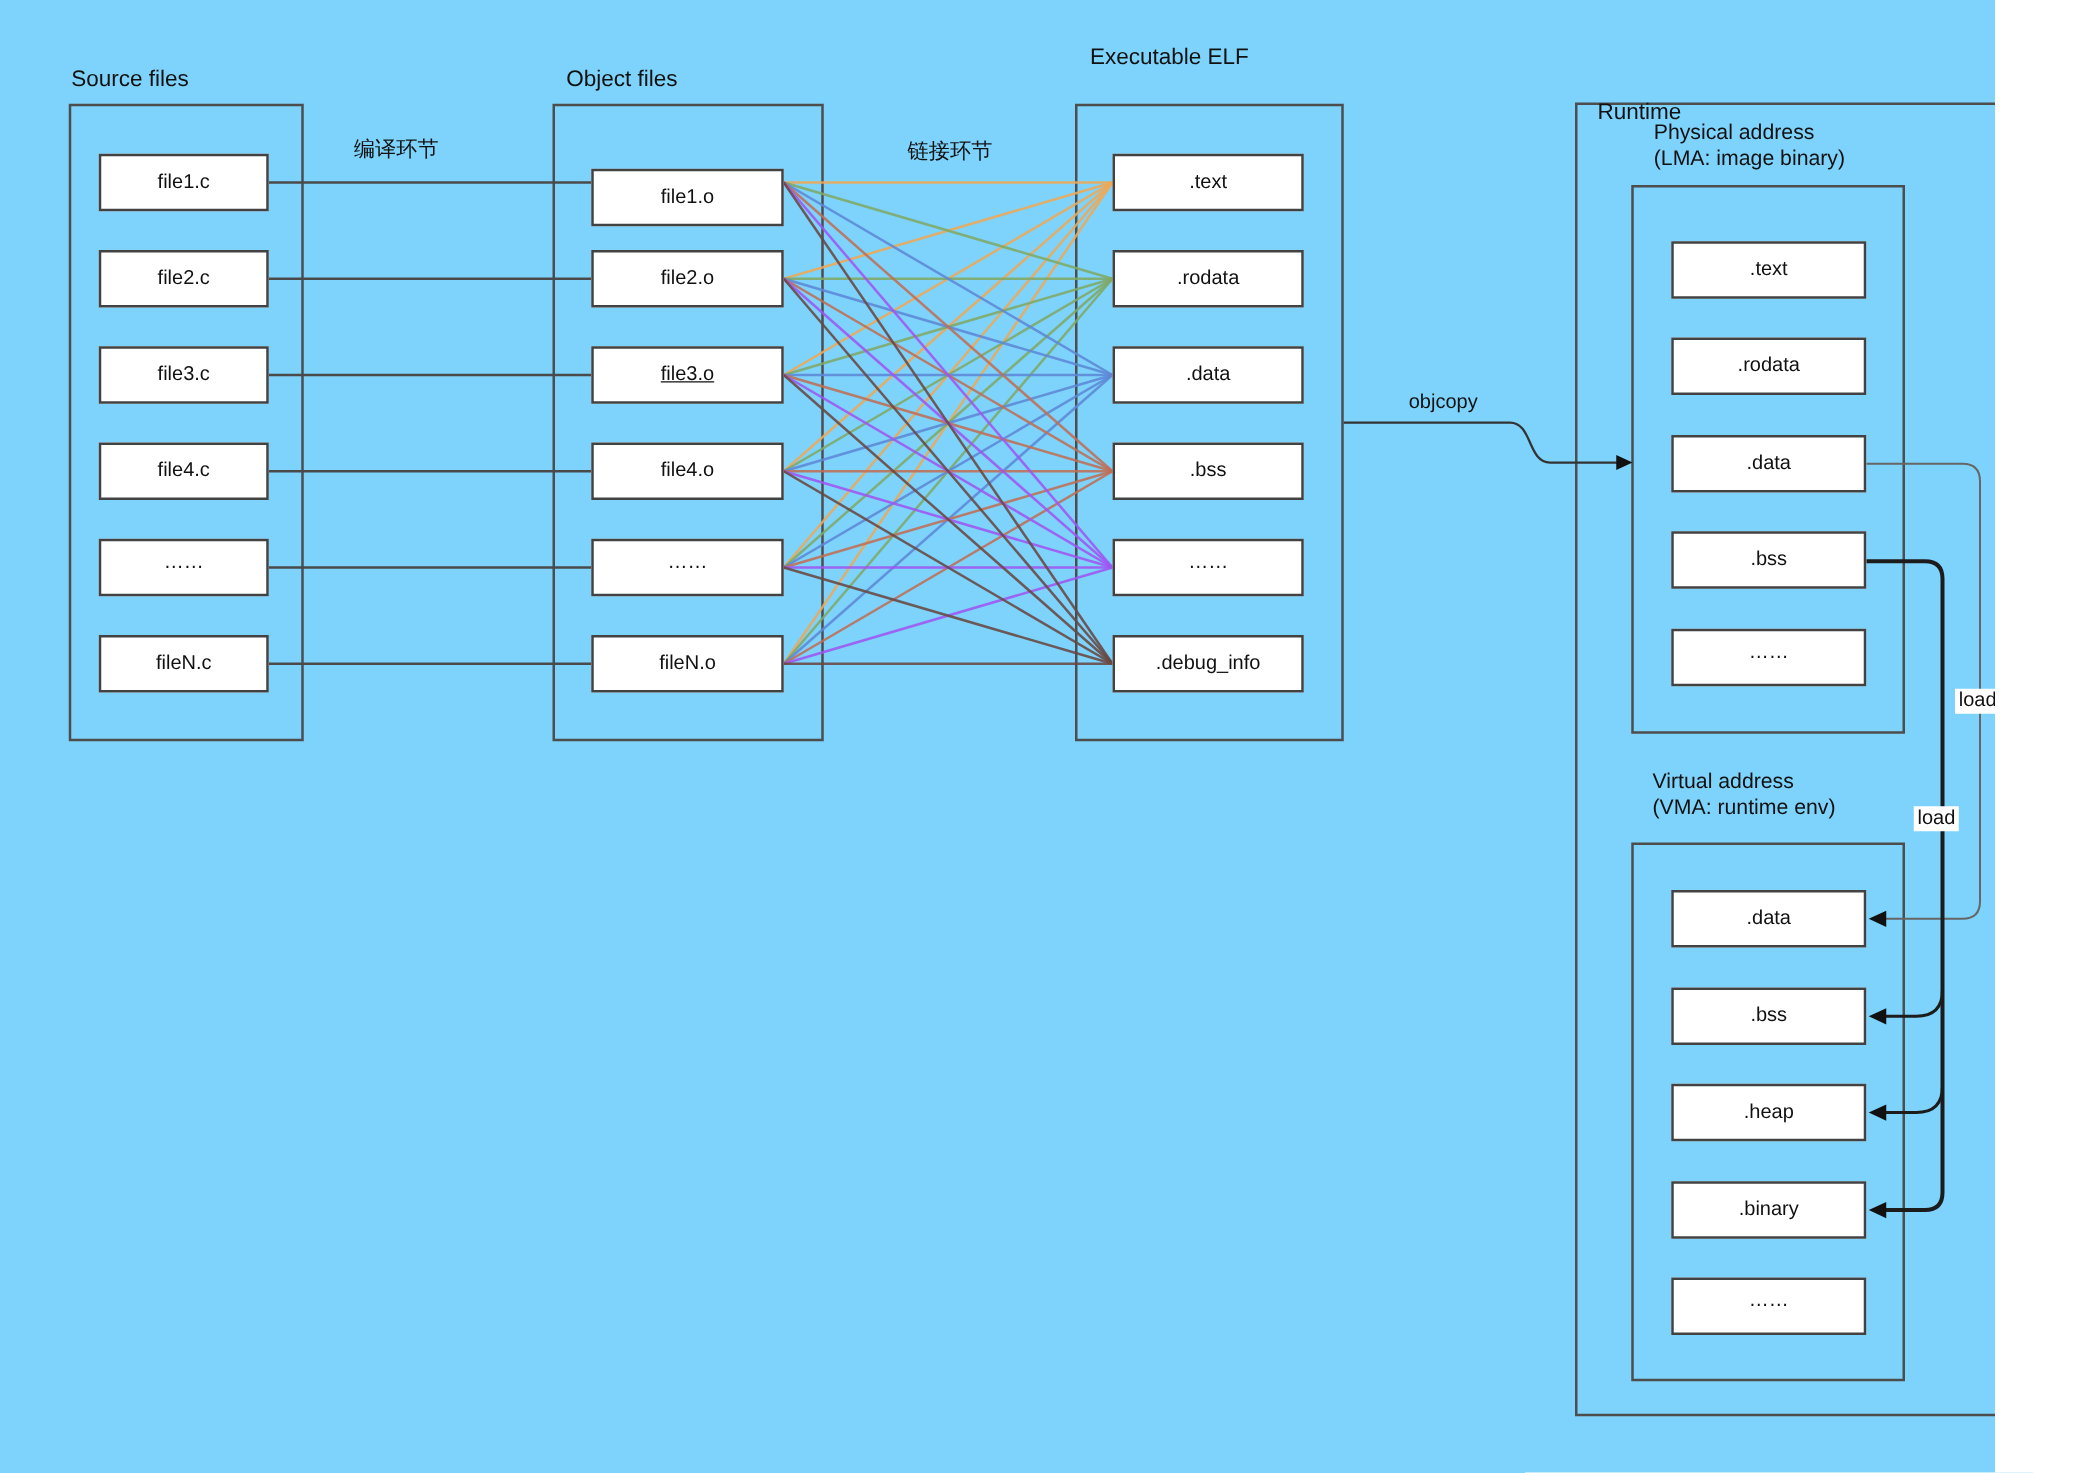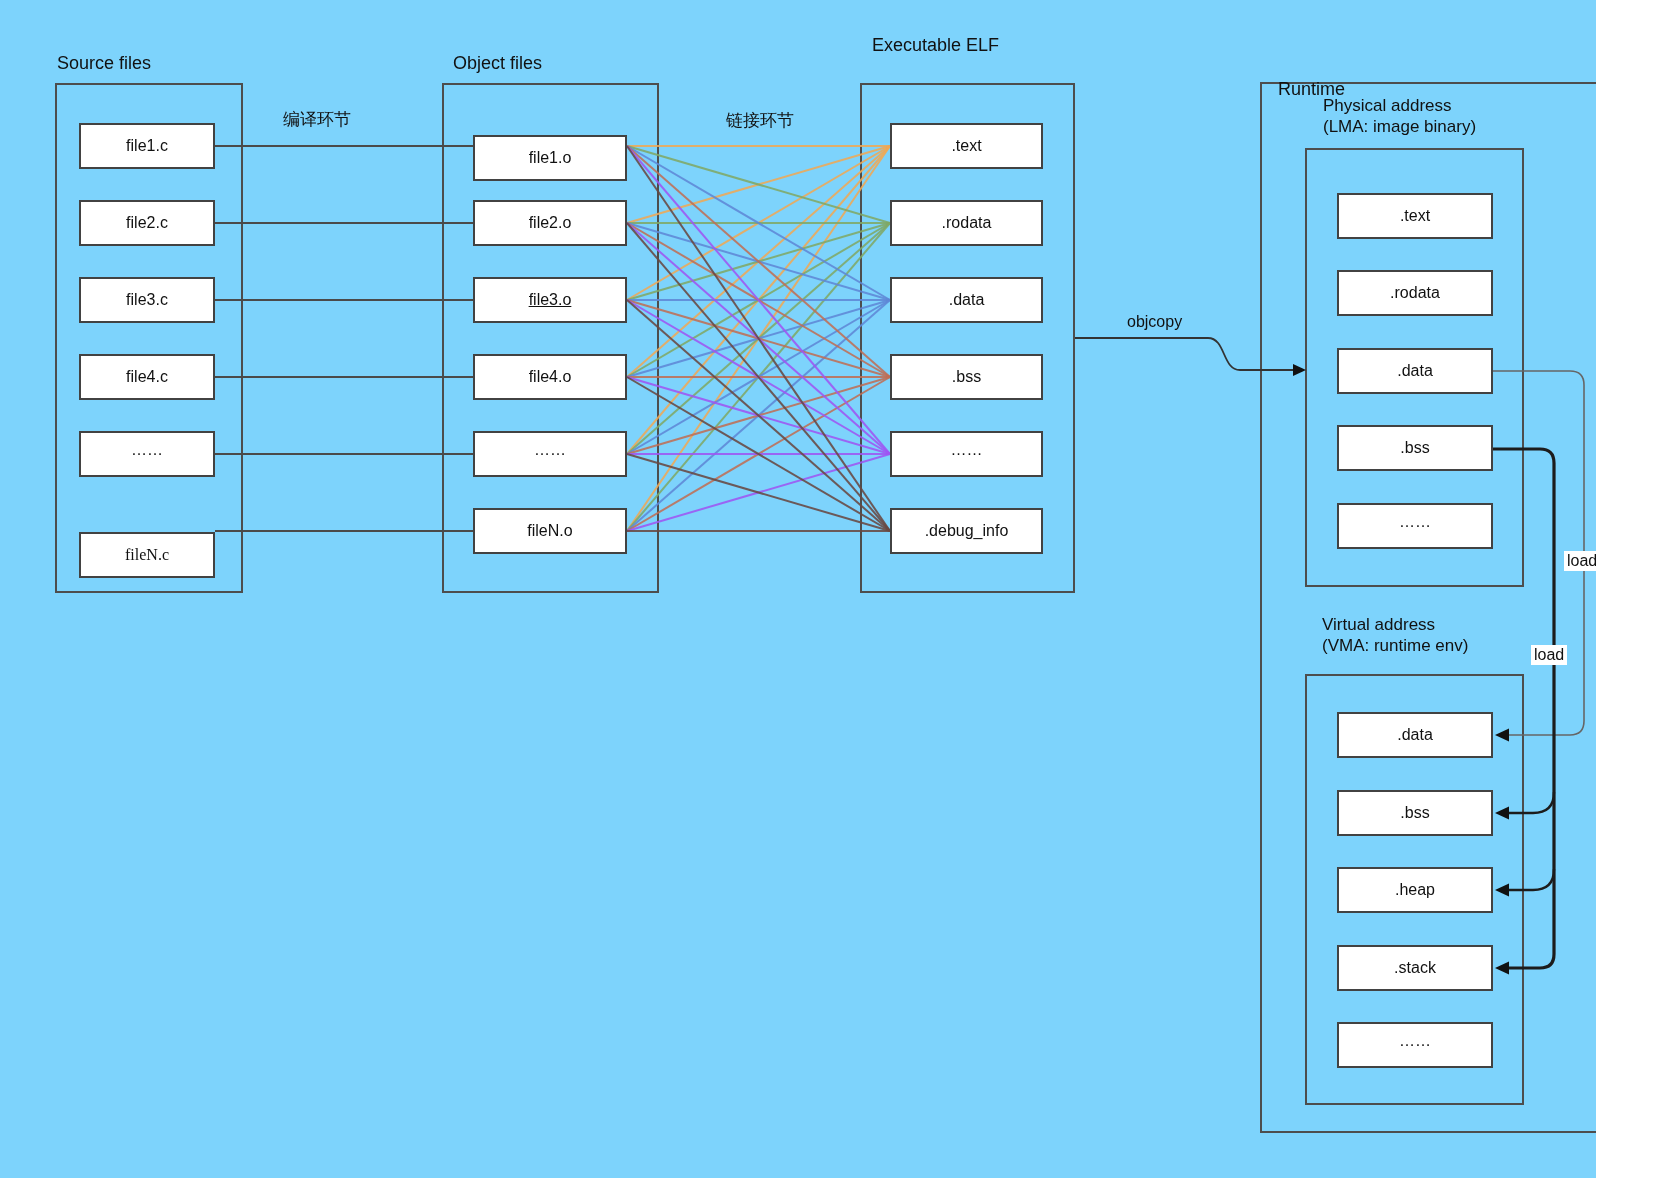--- a/index.html
+++ b/index.html
@@ -118,21 +118,21 @@
     </div>
   <div class="box" style="left:79px;top:277px;width:136px;">
       <span>file3.c</span>
     </div>
   <div class="box" style="left:79px;top:354px;width:136px;">
       <span>file4.c</span>
     </div>
   <div class="box" style="left:79px;top:431px;width:136px;">
       <span class="dots-raise">……</span>
     </div>
-  <div class="box" style="left:79px;top:532px;width:136px;font-family:Liberation Serif, serif;">
+  <div class="box" style="left:79px;top:508px;width:136px;">
       <span>fileN.c</span>
     </div>
 
   <div class="box" style="left:473px;top:123px;width:154px;margin-top:12px;">
       <span>file1.o</span>
     </div>
   <div class="box" style="left:473px;top:200px;width:154px;">
       <span>file2.o</span>
     </div>
   <div class="box" style="left:473px;top:277px;width:154px;text-decoration:underline;">
@@ -186,19 +186,19 @@
   <div class="box" style="left:1337px;top:712px;width:156px;">
       <span>.data</span>
     </div>
   <div class="box" style="left:1337px;top:790px;width:156px;">
       <span>.bss</span>
     </div>
   <div class="box" style="left:1337px;top:867px;width:156px;">
       <span>.heap</span>
     </div>
   <div class="box" style="left:1337px;top:945px;width:156px;">
-      <span>.stack</span>
+      <span>.binary</span>
     </div>
   <div class="box" style="left:1337px;top:1022px;width:156px;">
       <span class="dots-raise">……</span>
     </div>
 
 </div>
 
 </body></html>

